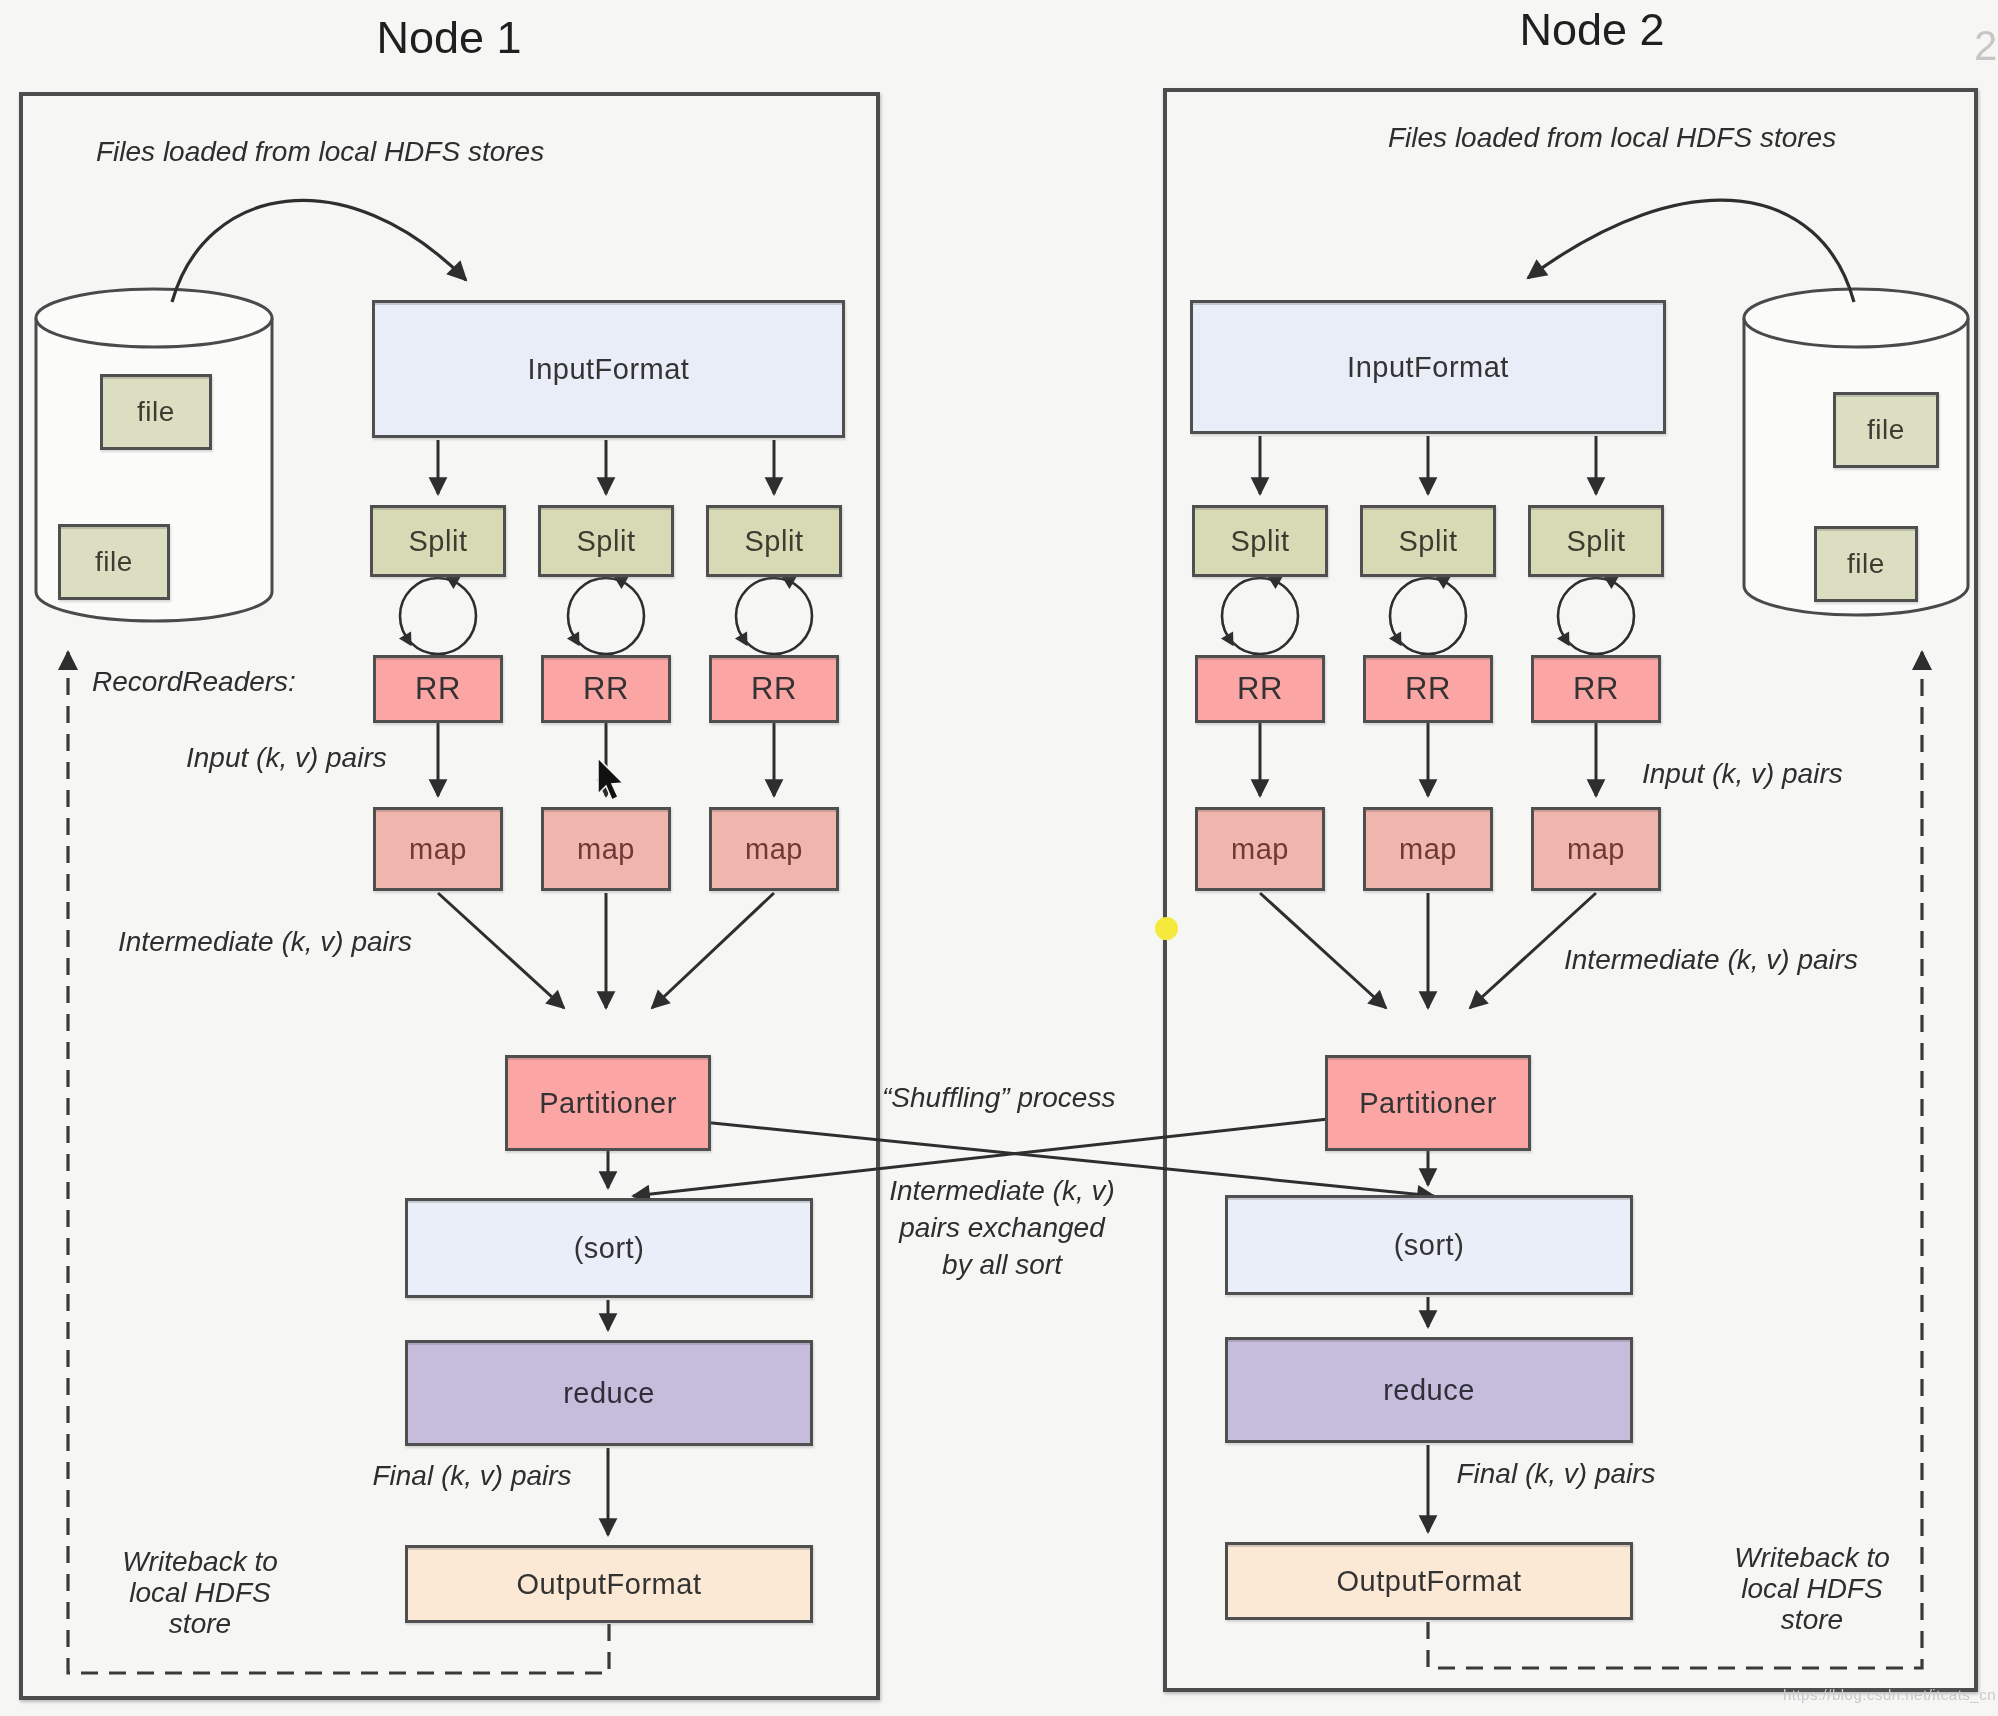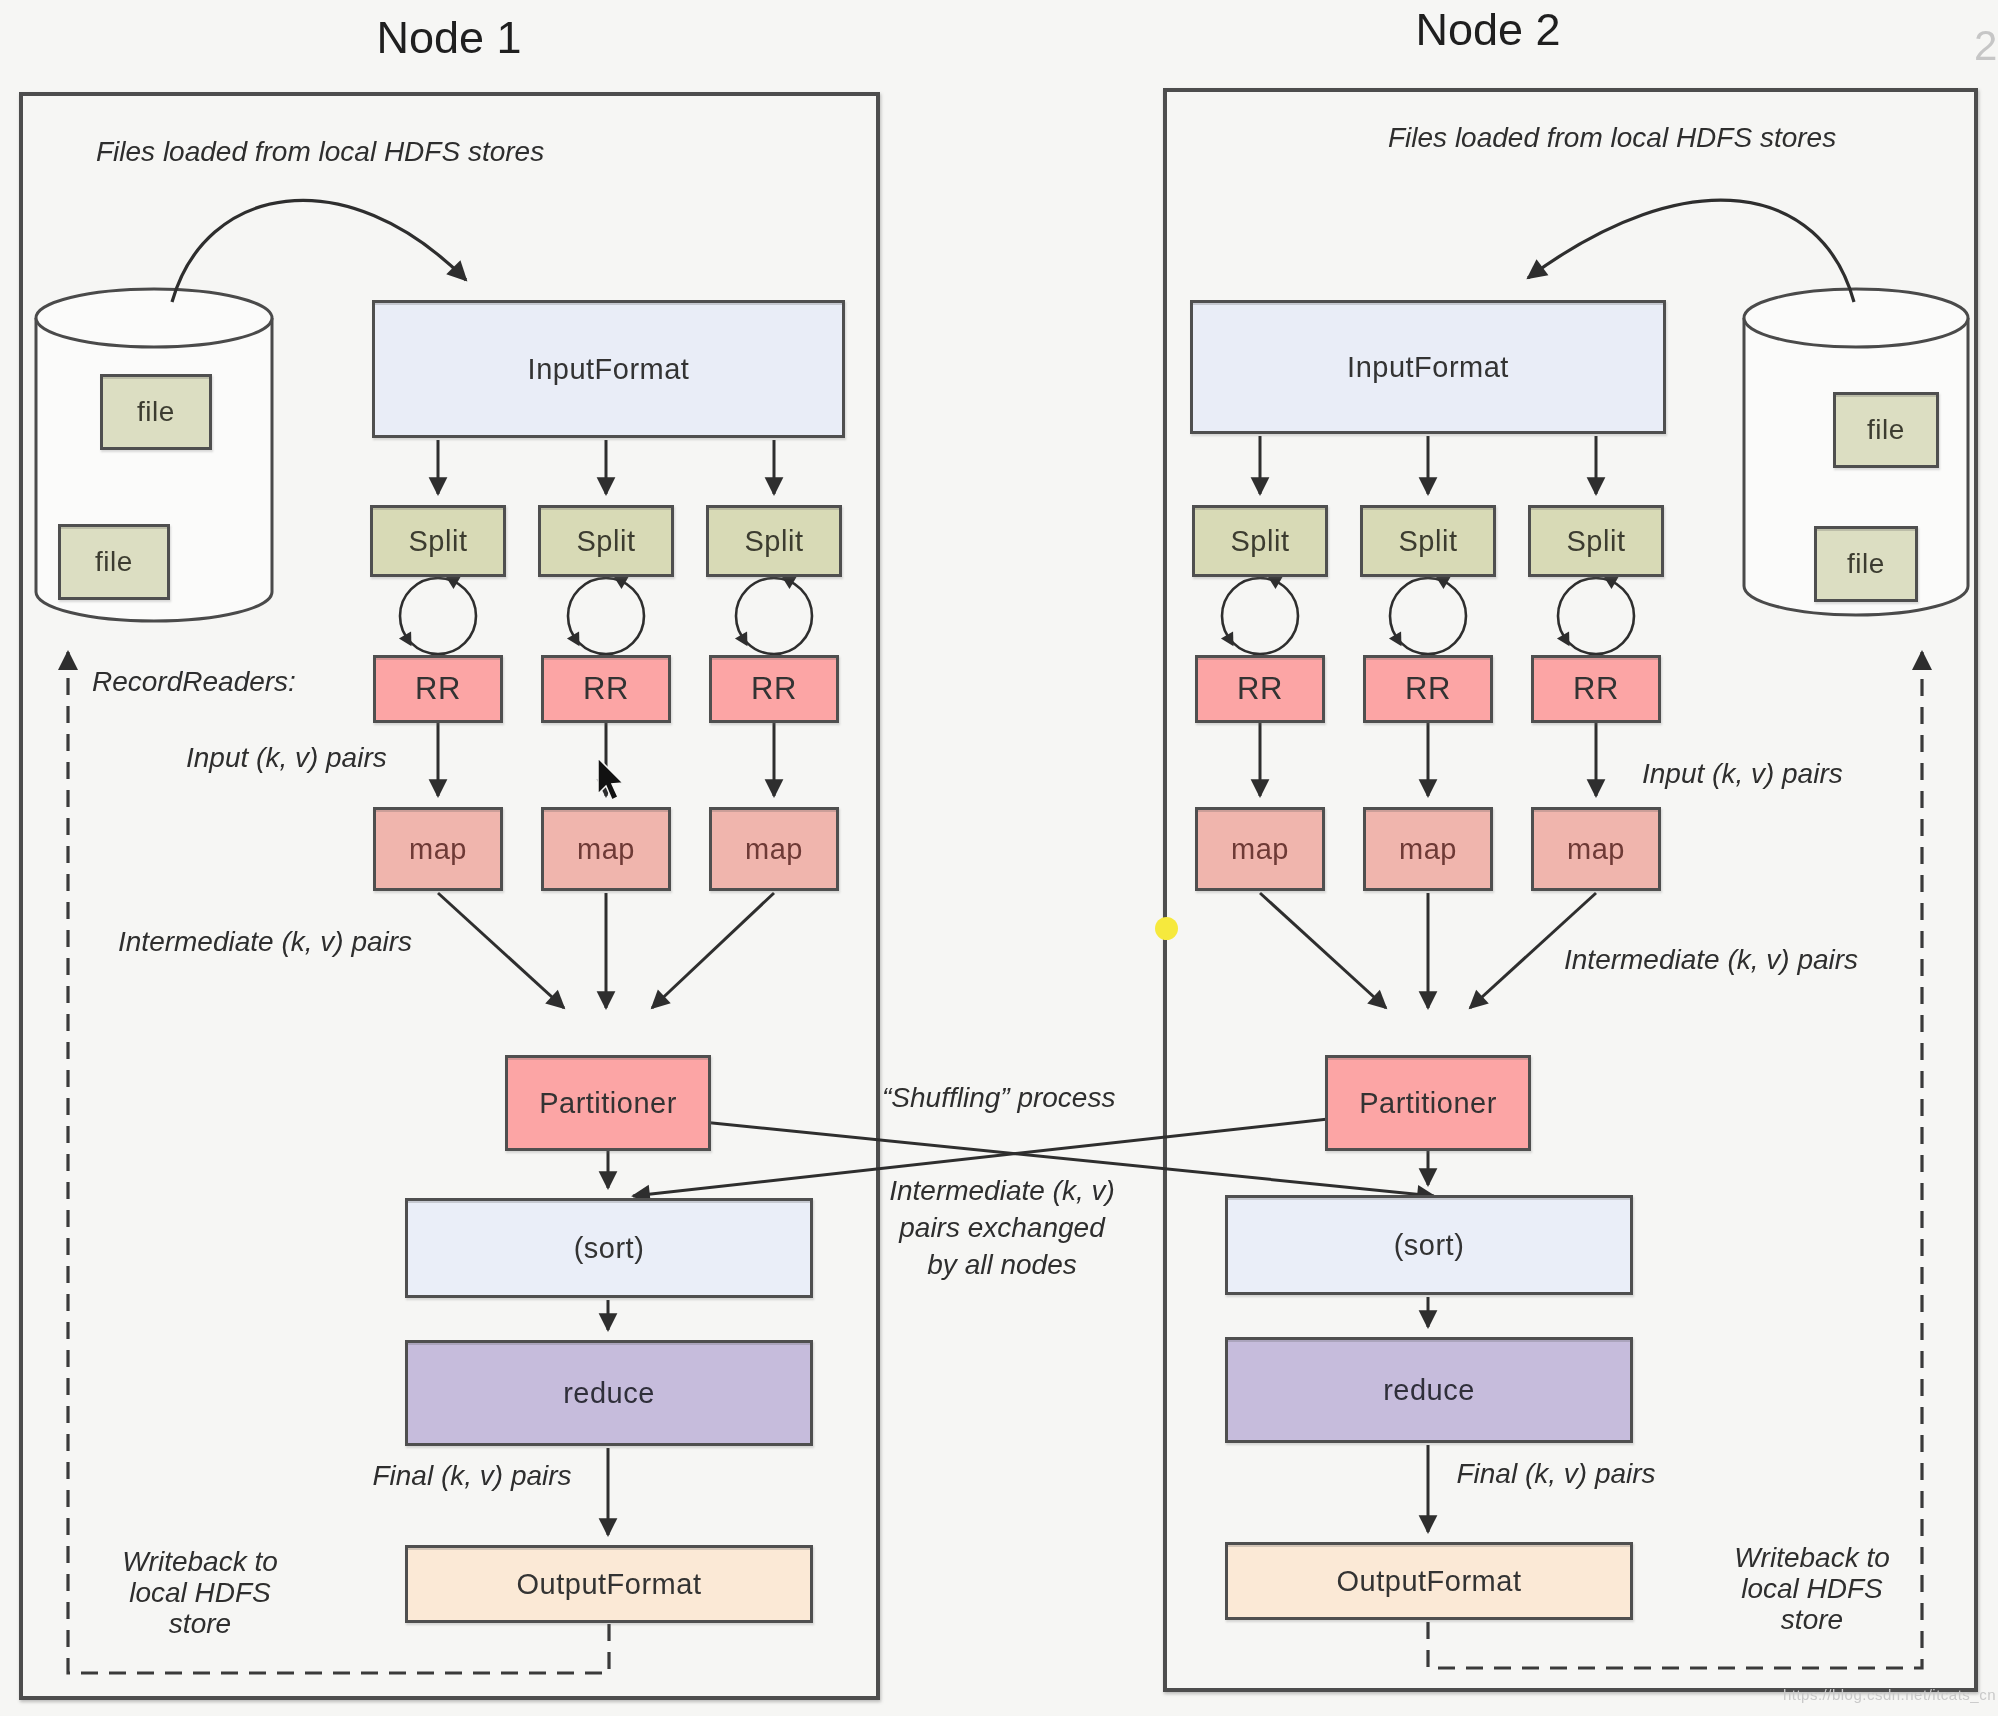--- a/index.html
+++ b/index.html
@@ -206,21 +206,21 @@
   <div class="lbl centered" style="left:472px;top:1460px;">Final (k, v) pairs</div>
 
   <div class="box outputb" style="left:405px;top:1545px;width:402px;height:72px;">OutputFormat</div>
 
   <div class="lbl centered multiline" style="left:200px;top:1546px;">
     <span>Writeback to</span><br>
     <span>local HDFS</span><br>
     <span>store</span>
   </div>
 
-  <div class="title" style="left:1488px;top:4px;">Node 2</div>
+  <div class="title" style="left:1592px;top:4px;">Node 2</div>
   <div class="nodebox" style="left:1163px;top:88px;width:807px;height:1596px;"></div>
 
   <div class="lbl" style="left:1388px;top:122px;">Files loaded from local HDFS stores</div>
 
   <div class="box fileb" style="left:1833px;top:392px;width:100px;height:70px;">file</div>
   <div class="box fileb" style="left:1814px;top:526px;width:98px;height:70px;">file</div>
 
   <div class="box if-box" style="left:1190px;top:300px;width:470px;height:128px;">InputFormat</div>
 
   <div class="box split" style="left:1192px;top:505px;width:130px;height:66px;">Split</div>
@@ -253,20 +253,20 @@
     <span>Writeback to</span><br>
     <span>local HDFS</span><br>
     <span>store</span>
   </div>
 
   <div class="lbl" style="left:882px;top:1082px;">“Shuffling” process</div>
 
   <div class="lbl centered exchange" style="left:1002px;top:1166px;margin-top:6px;">
     <span>Intermediate (k, v)</span><br>
     <span>pairs exchanged</span><br>
-    <span>by all nodes</span>
+    <span>by all sort</span>
   </div>
 
   <div class="yellow-dot"></div>
   <div class="corner-digit">2</div>
   <div class="watermark">https://blog.csdn.net/itcats_cn</div>
 
 </div>
 
 </body></html>

